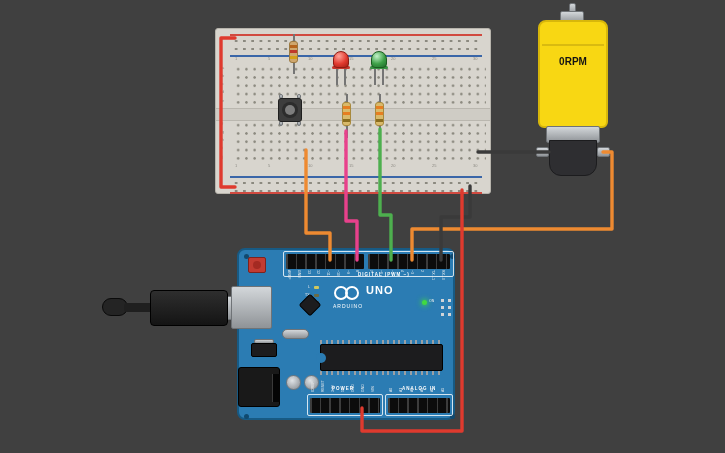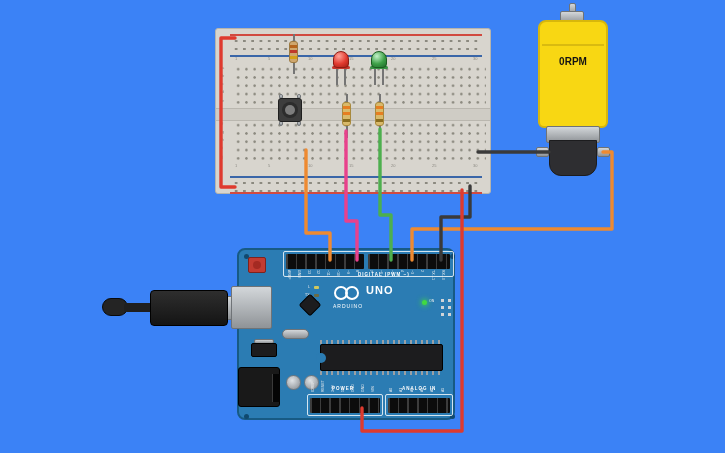--- a/index.html
+++ b/index.html
@@ -1,17 +1,17 @@
 <!DOCTYPE html>
 <html><head>
 <meta charset="utf-8">
 <style>
   * { box-sizing: border-box; margin:0; padding:0; }
   body { background:#000; font-family:"Liberation Sans", sans-serif; }
-  #stage { position:relative; width:725px; height:453px; background:#3b82f6; overflow:hidden; }
+  #stage { position:relative; width:725px; height:453px; background:#404040; overflow:hidden; }
   .abs { position:absolute; }
 
   
   #bb { left:215px; top:28px; width:276px; height:166px; background:#d8d5ce;
         border:1px solid #b7b4ac; border-radius:3px; }
   .rail-red  { background:#d14a40; }
   .rail-blue { background:#3a66a8; }
   .holes { background-image: radial-gradient(circle, #8b897f 1.05px, rgba(0,0,0,0) 1.45px); }
   .h8  { background-size: 8.27px 8px; }
   .h83 { background-size: 8.27px 8.3px; }

